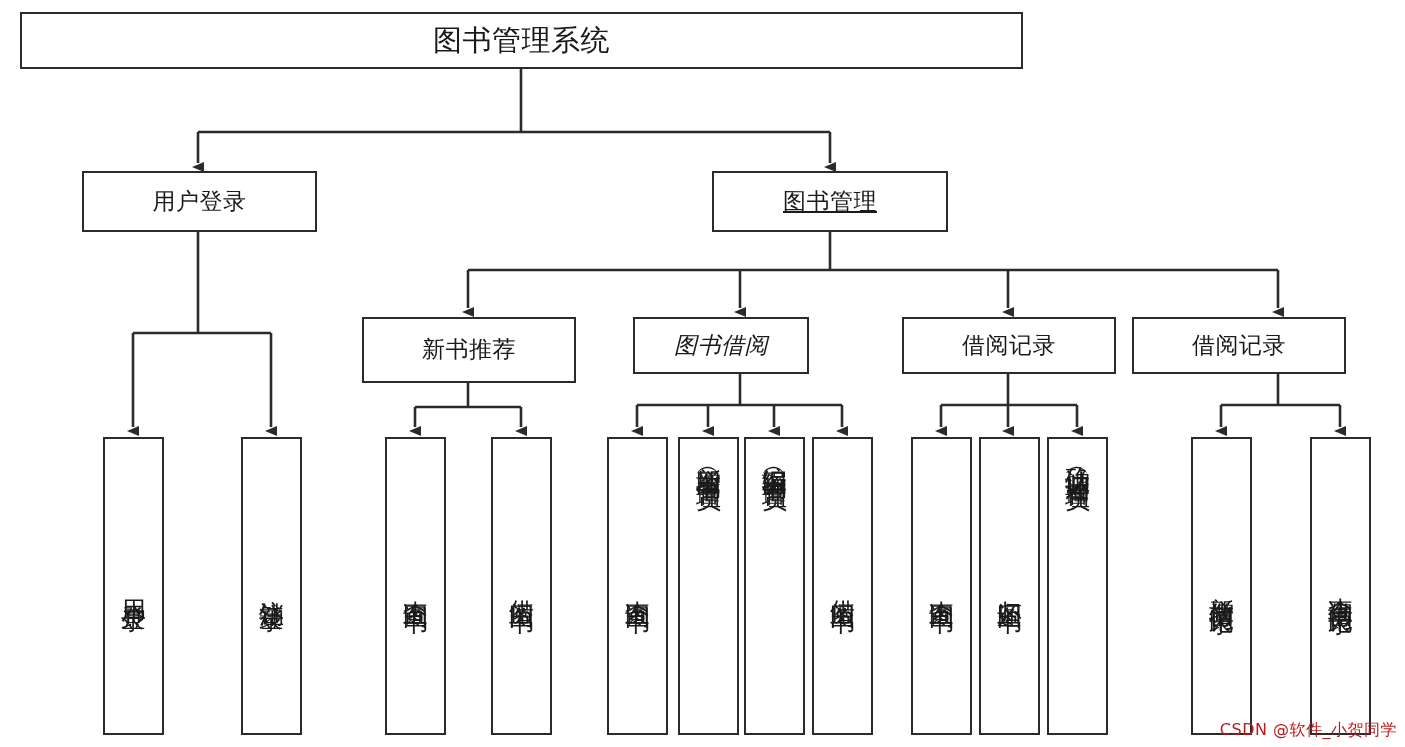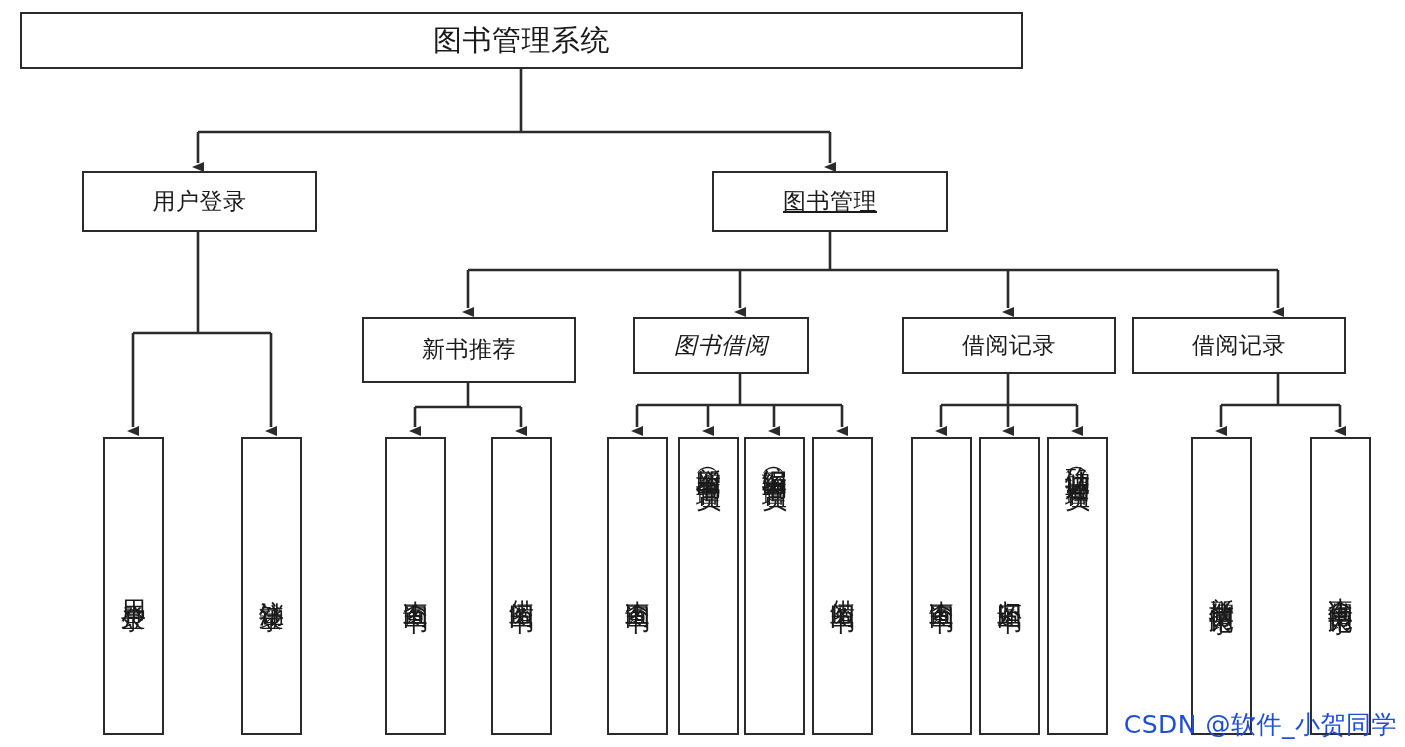--- a/index.html
+++ b/index.html
@@ -67,22 +67,22 @@
     max-height: 100%;
   }
   .node.vert.vcenter {
     align-items: center;
     padding-top: 0;
   }
   .watermark {
     position: absolute;
     right: 8px;
     bottom: 6px;
-    font-size: 25px;
-    color: #1d4ed8;
+    font-size: 16px;
+    color: #b91c1c;
     letter-spacing: 0.5px;
     z-index: 5;
     white-space: nowrap;
   }
 </style>
 </head>
 <body>
 
 <div id="canvas">
 

